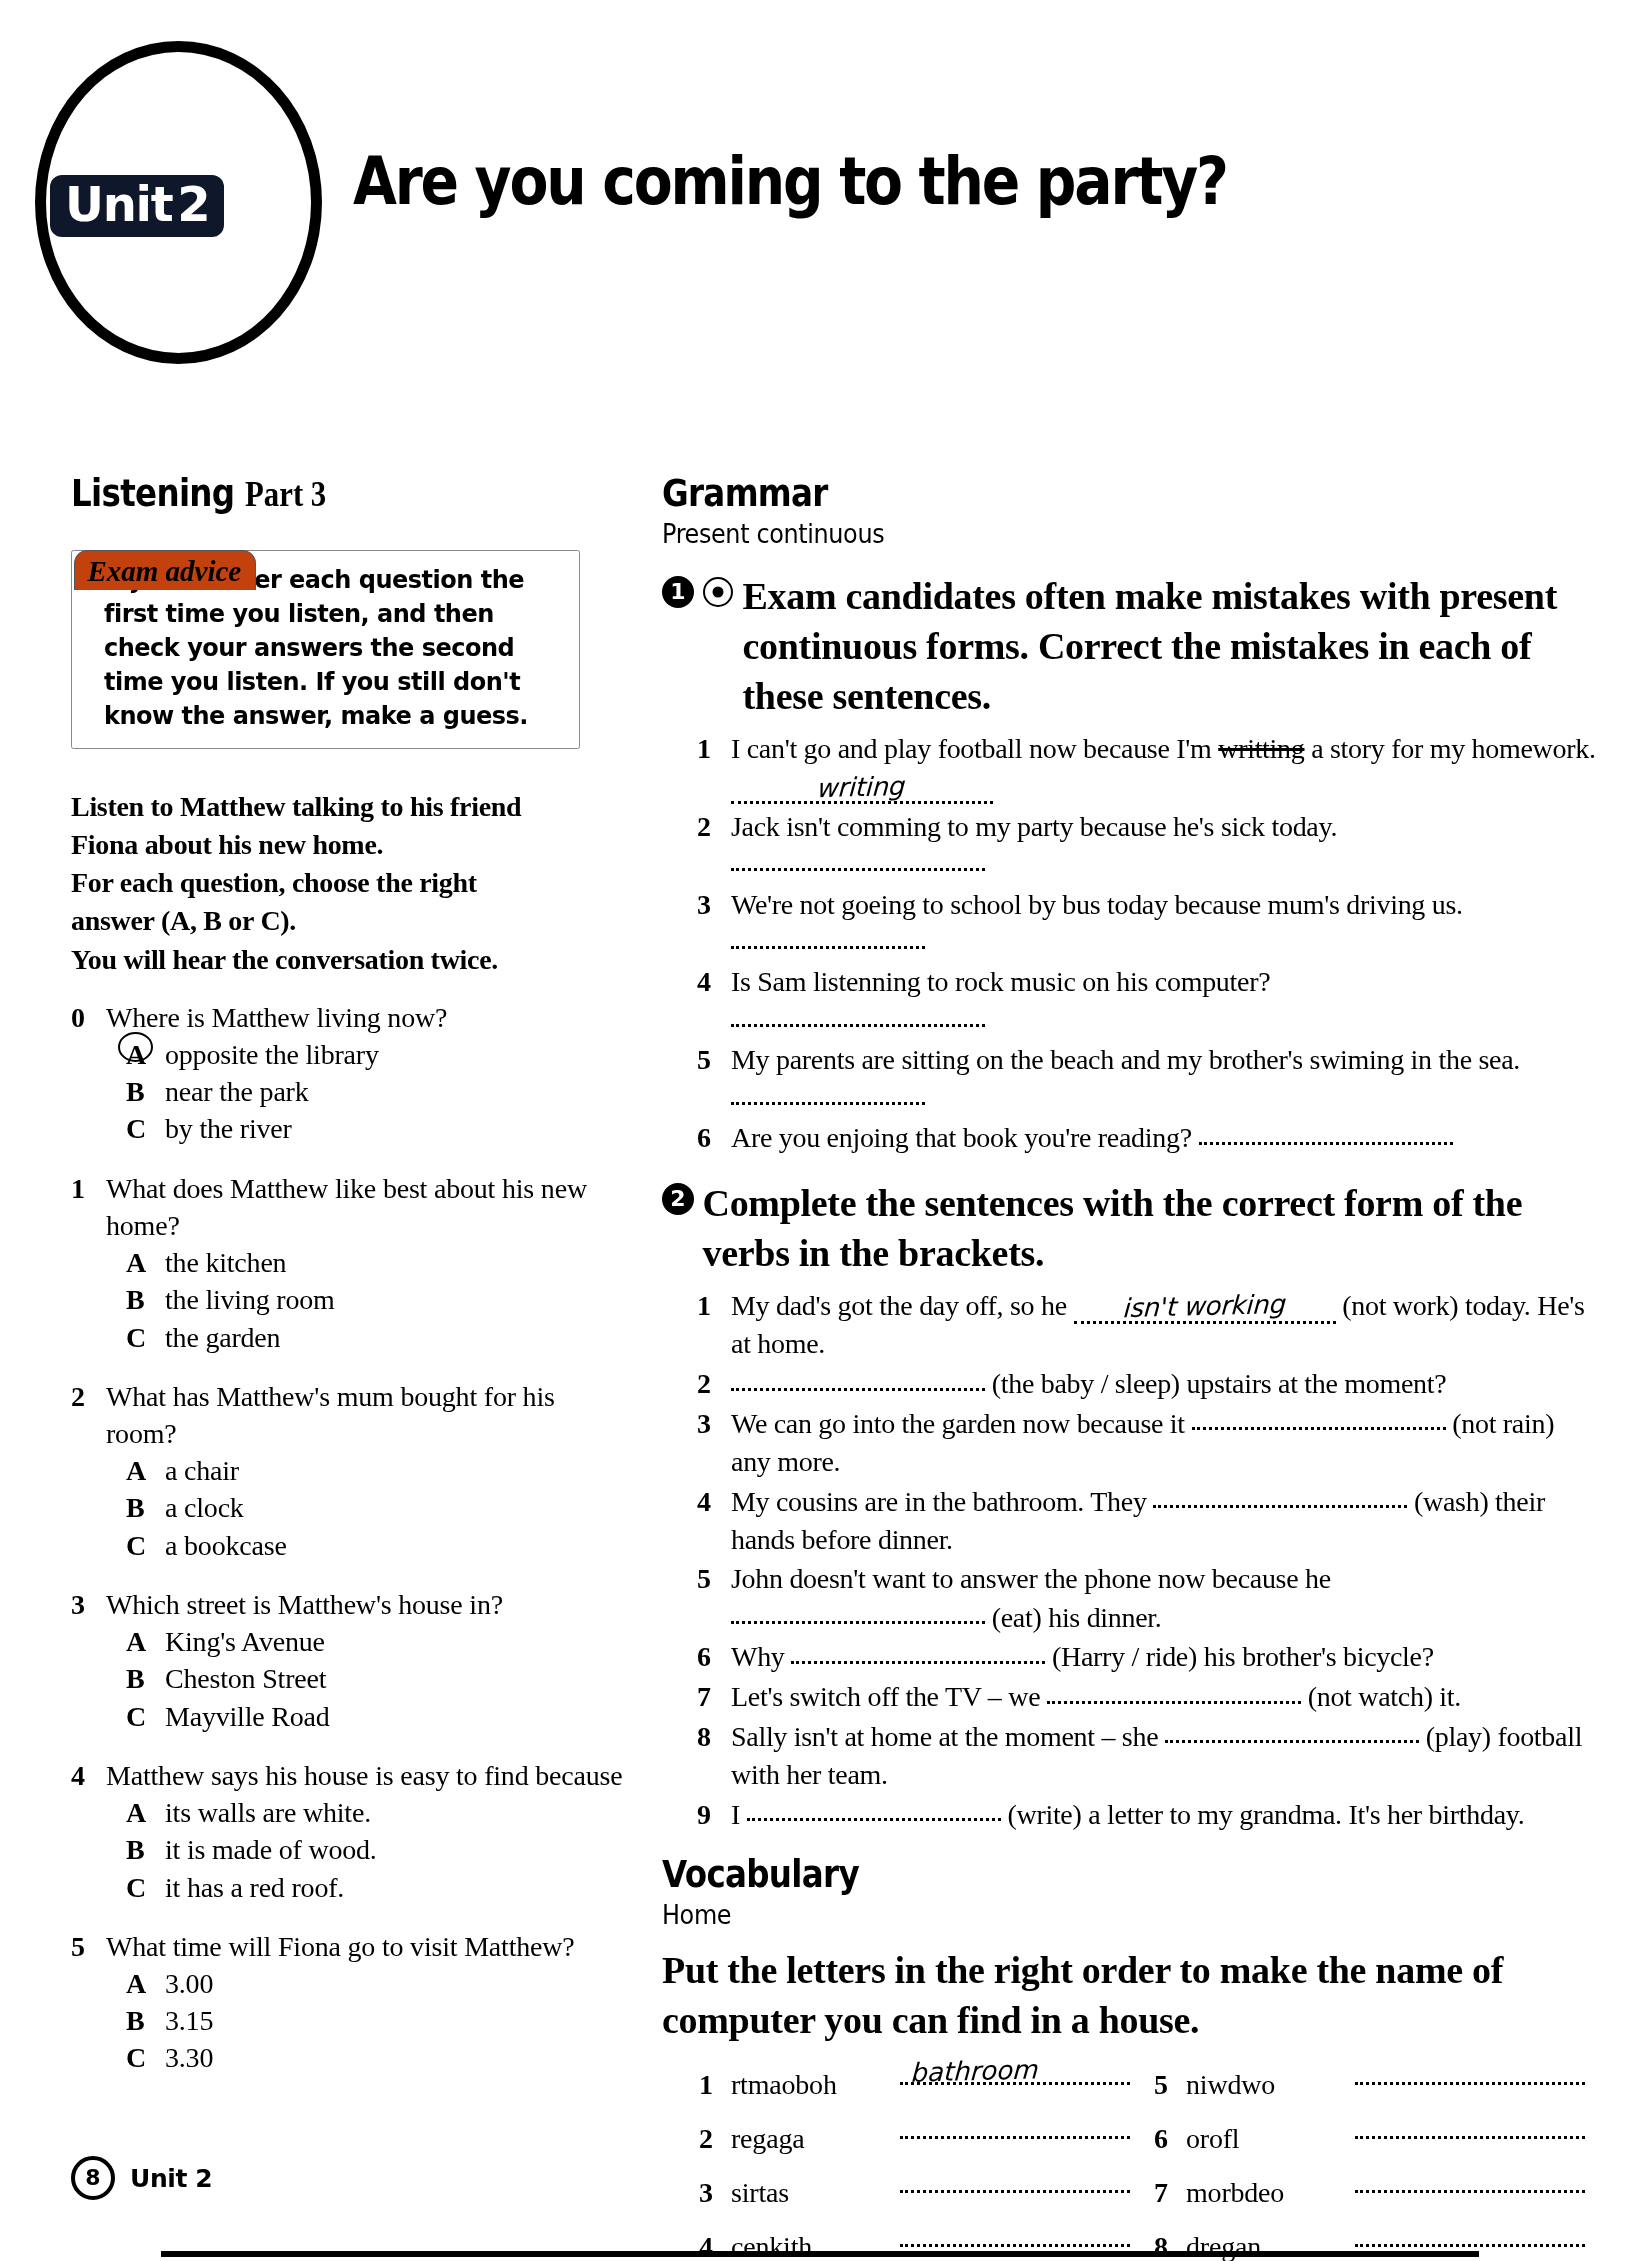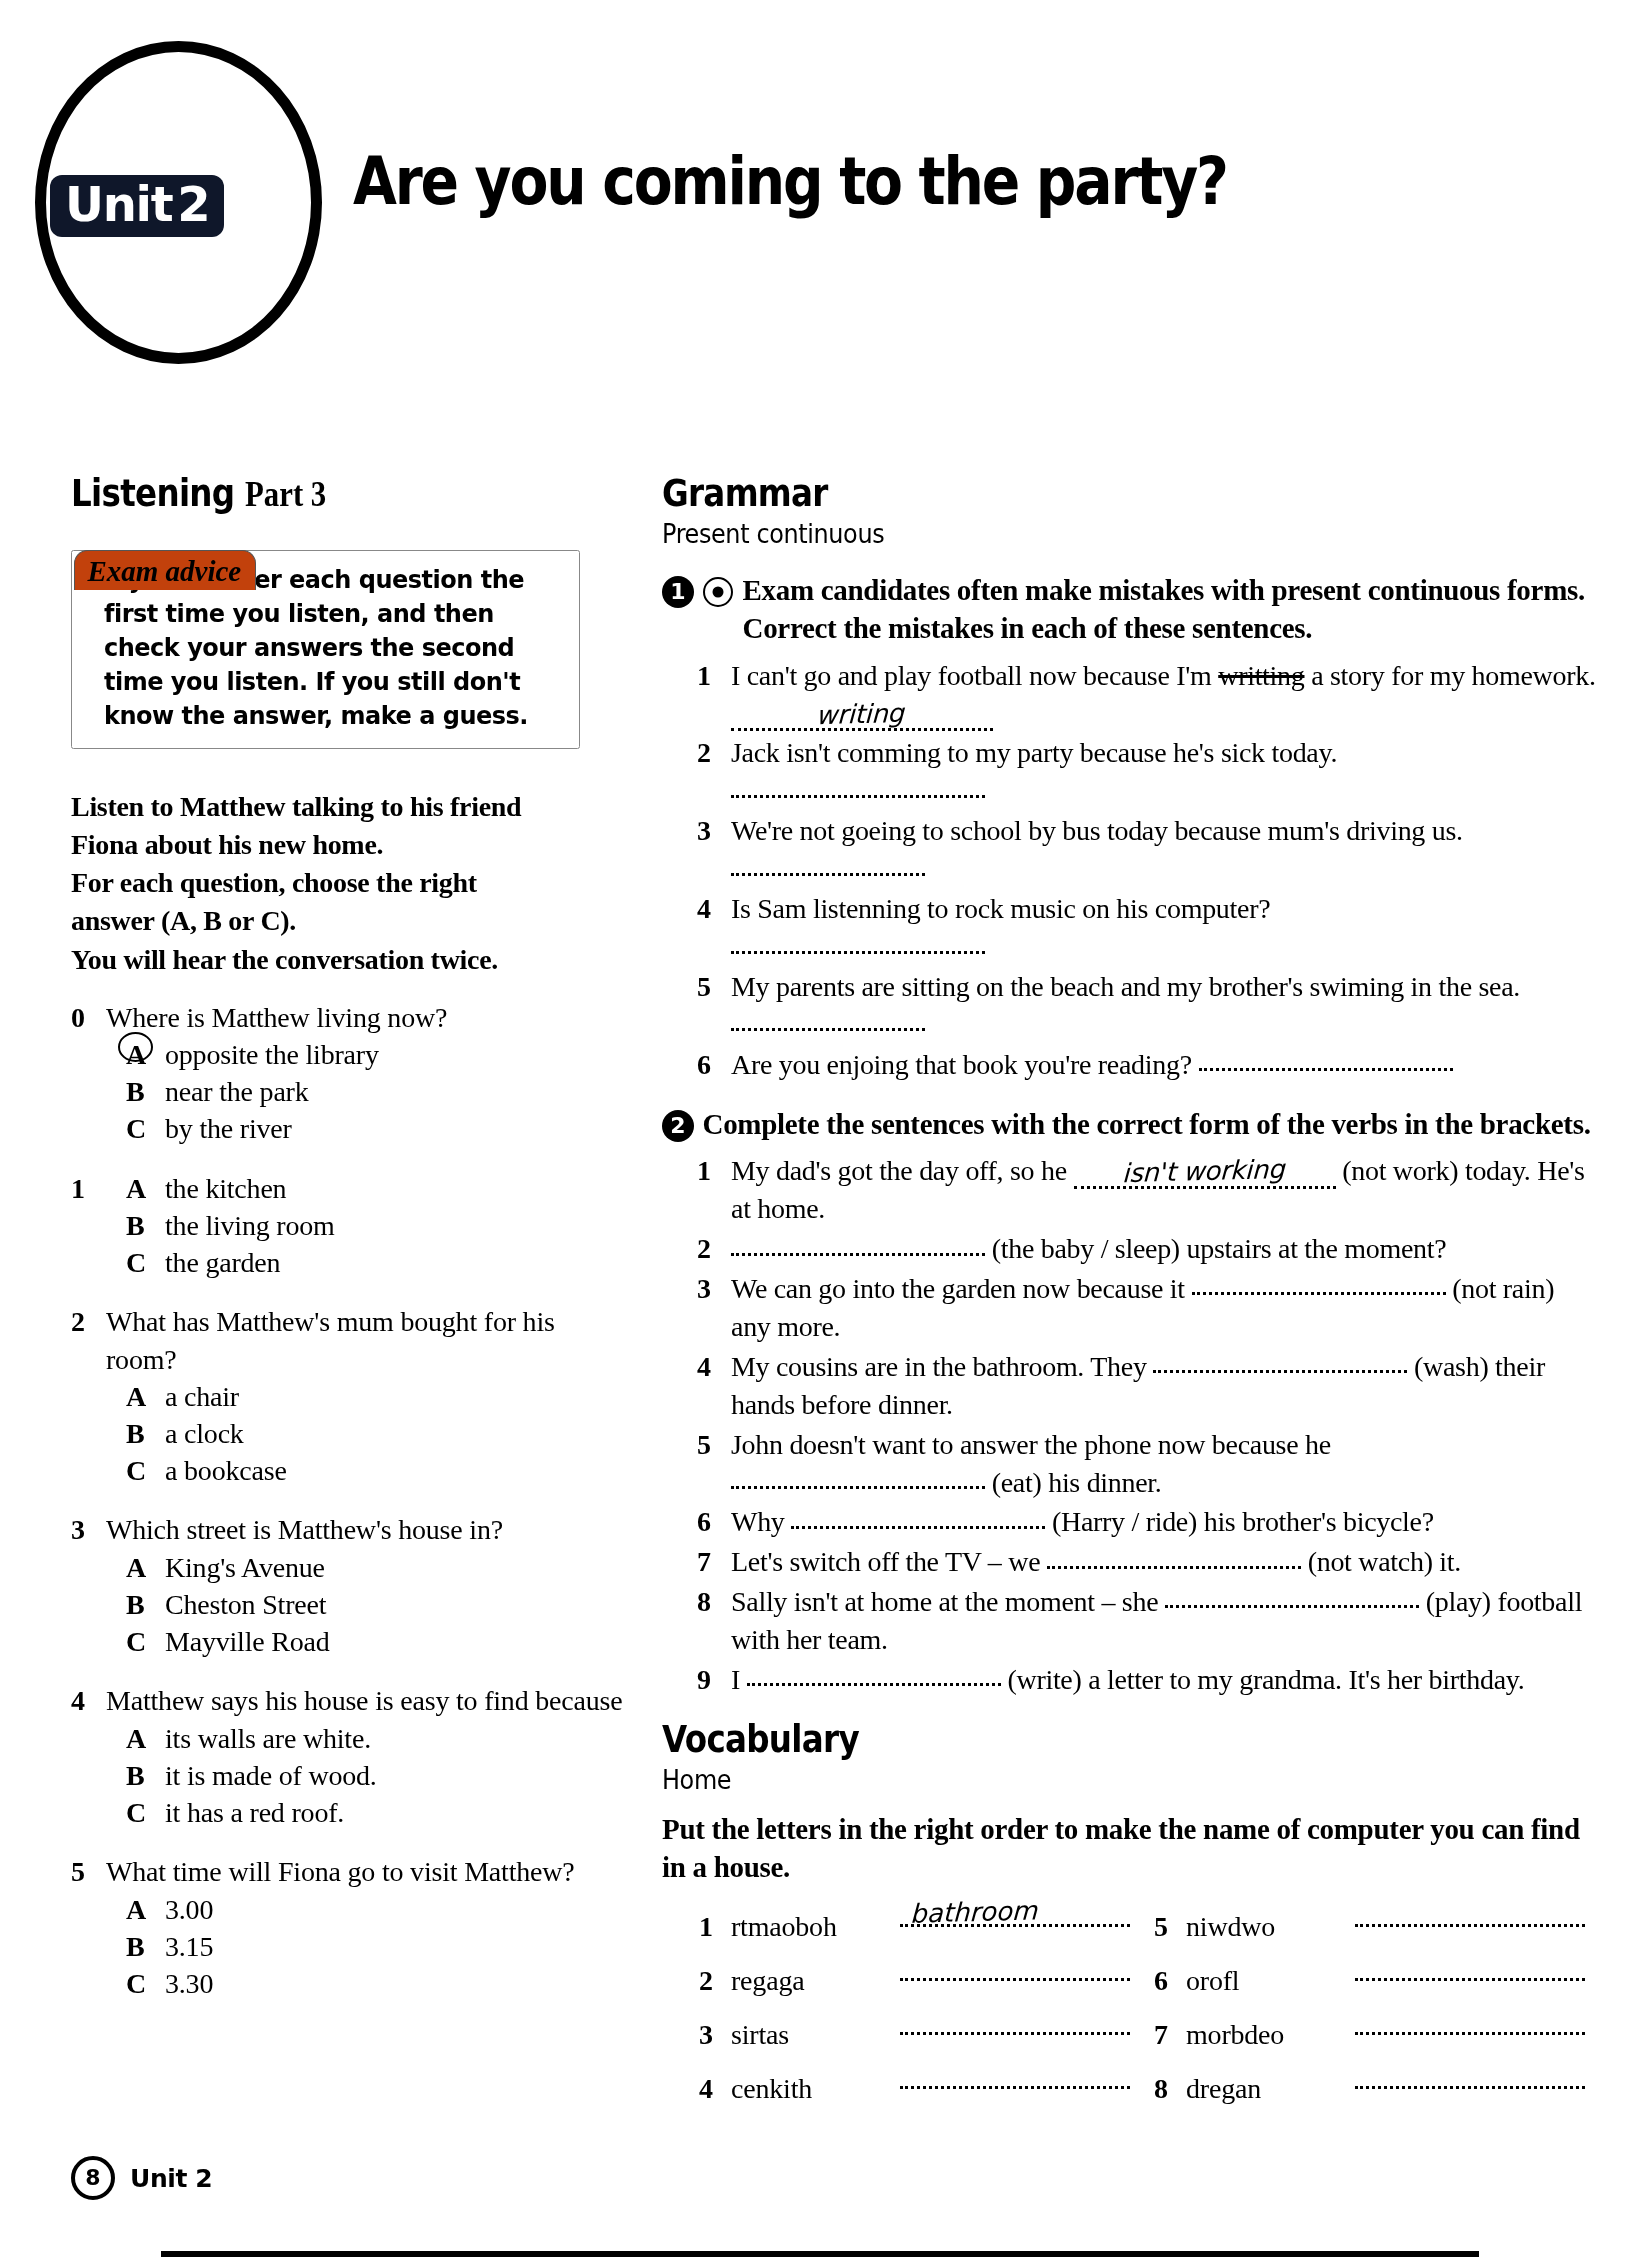--- a/index.html
+++ b/index.html
@@ -234,21 +234,21 @@
     left: 50%; top: 50%;
     transform: translate(-50%, -50%);
     width: 11px; height: 11px;
     border-radius: 50%;
     background: #000;
   }
   .ex-instr {
     flex: 1;
     font-family: "Liberation Serif", serif;
     font-weight: bold;
-    font-size: 29px;
+    font-size: 38px;
     line-height: 1.31;
     letter-spacing: -0.3px;
   }
 
   
   .s-list { margin-top: 8.5px; margin-left: 35px; }
   .s-item { display: flex; margin-bottom: 1.7px; }
   .s-num {
     flex: 0 0 34px;
     width: 34px;
@@ -427,20 +427,21 @@
         <div class="opt-row">
           <span class="opt-letter">C</span>
           <span class="opt-text">by the river</span>
         </div>
       </div>
     </div>
 
     <div class="q-item">
       <div class="q-num">1</div>
       <div class="q-body">
+        <div class="q-text">What does Matthew like best about his new home?</div>
         <div class="opt-row">
           <span class="opt-letter">A</span>
           <span class="opt-text">the kitchen</span>
         </div>
         <div class="opt-row">
           <span class="opt-letter">B</span>
           <span class="opt-text">the living room</span>
         </div>
         <div class="opt-row">
           <span class="opt-letter">C</span>

